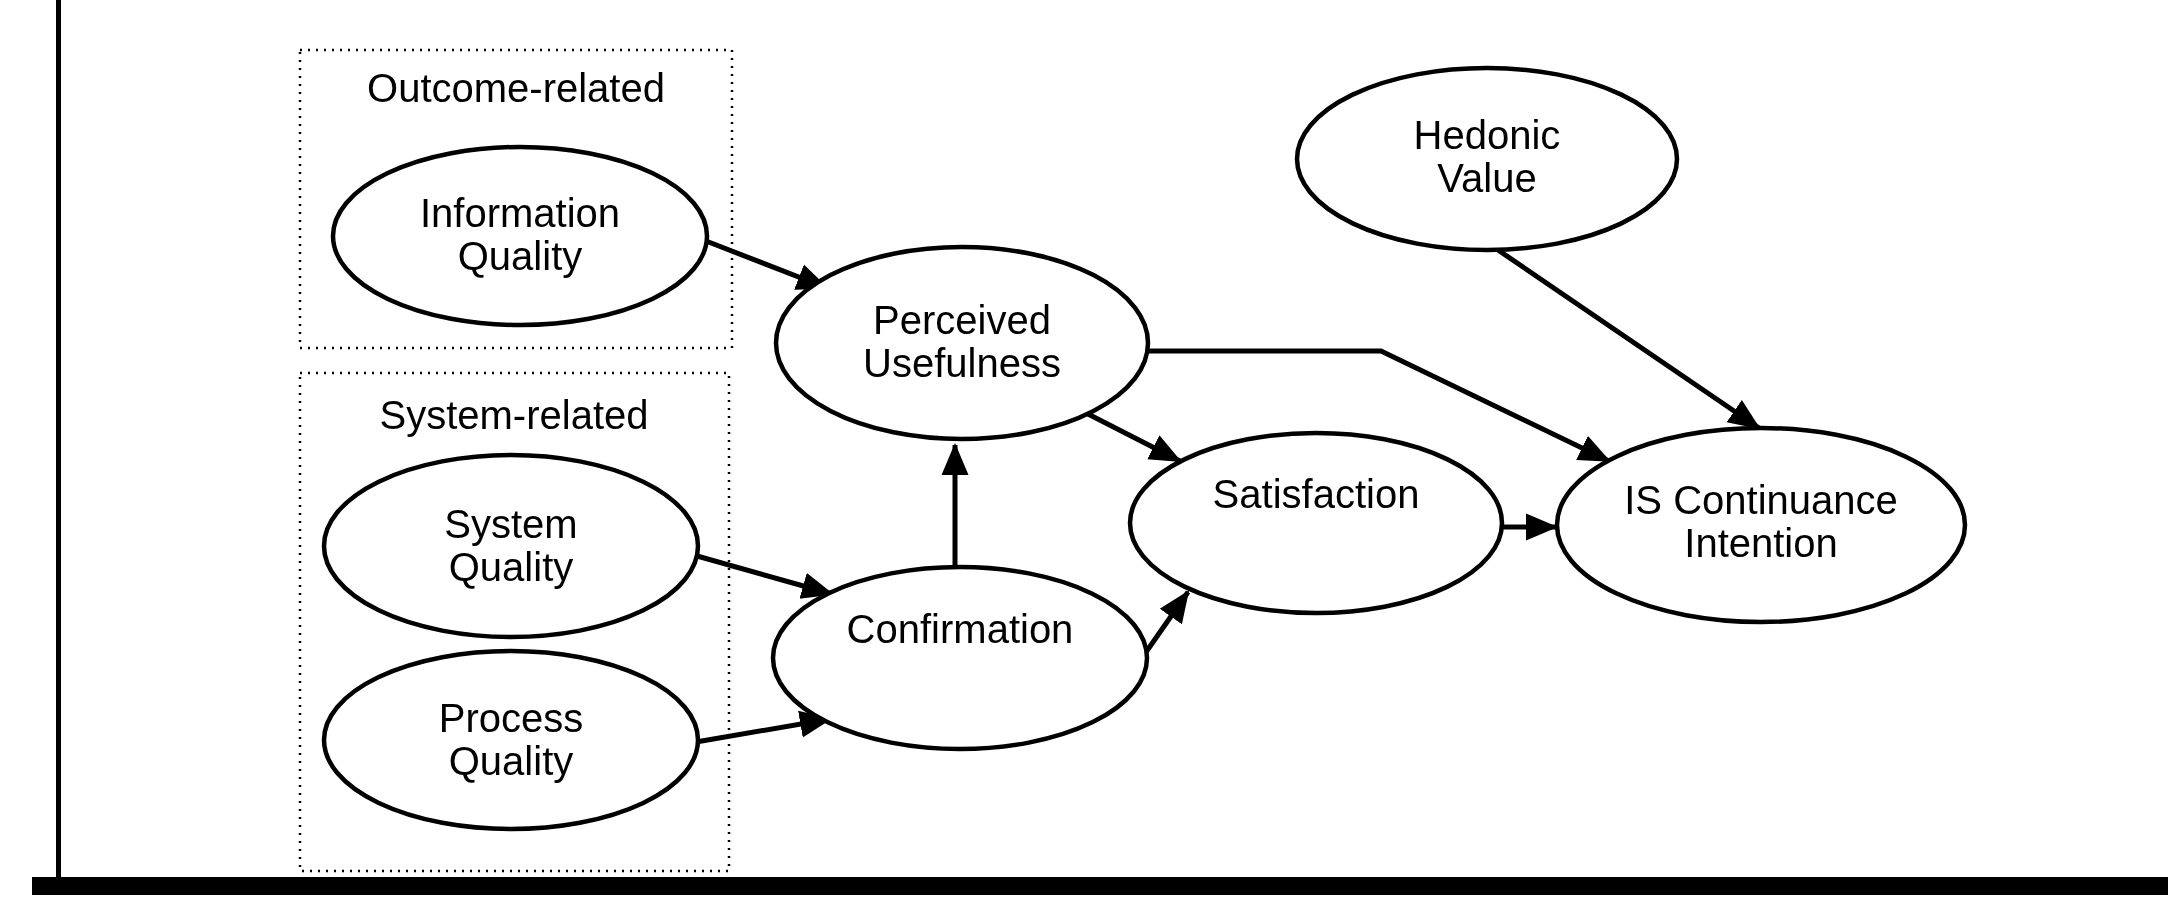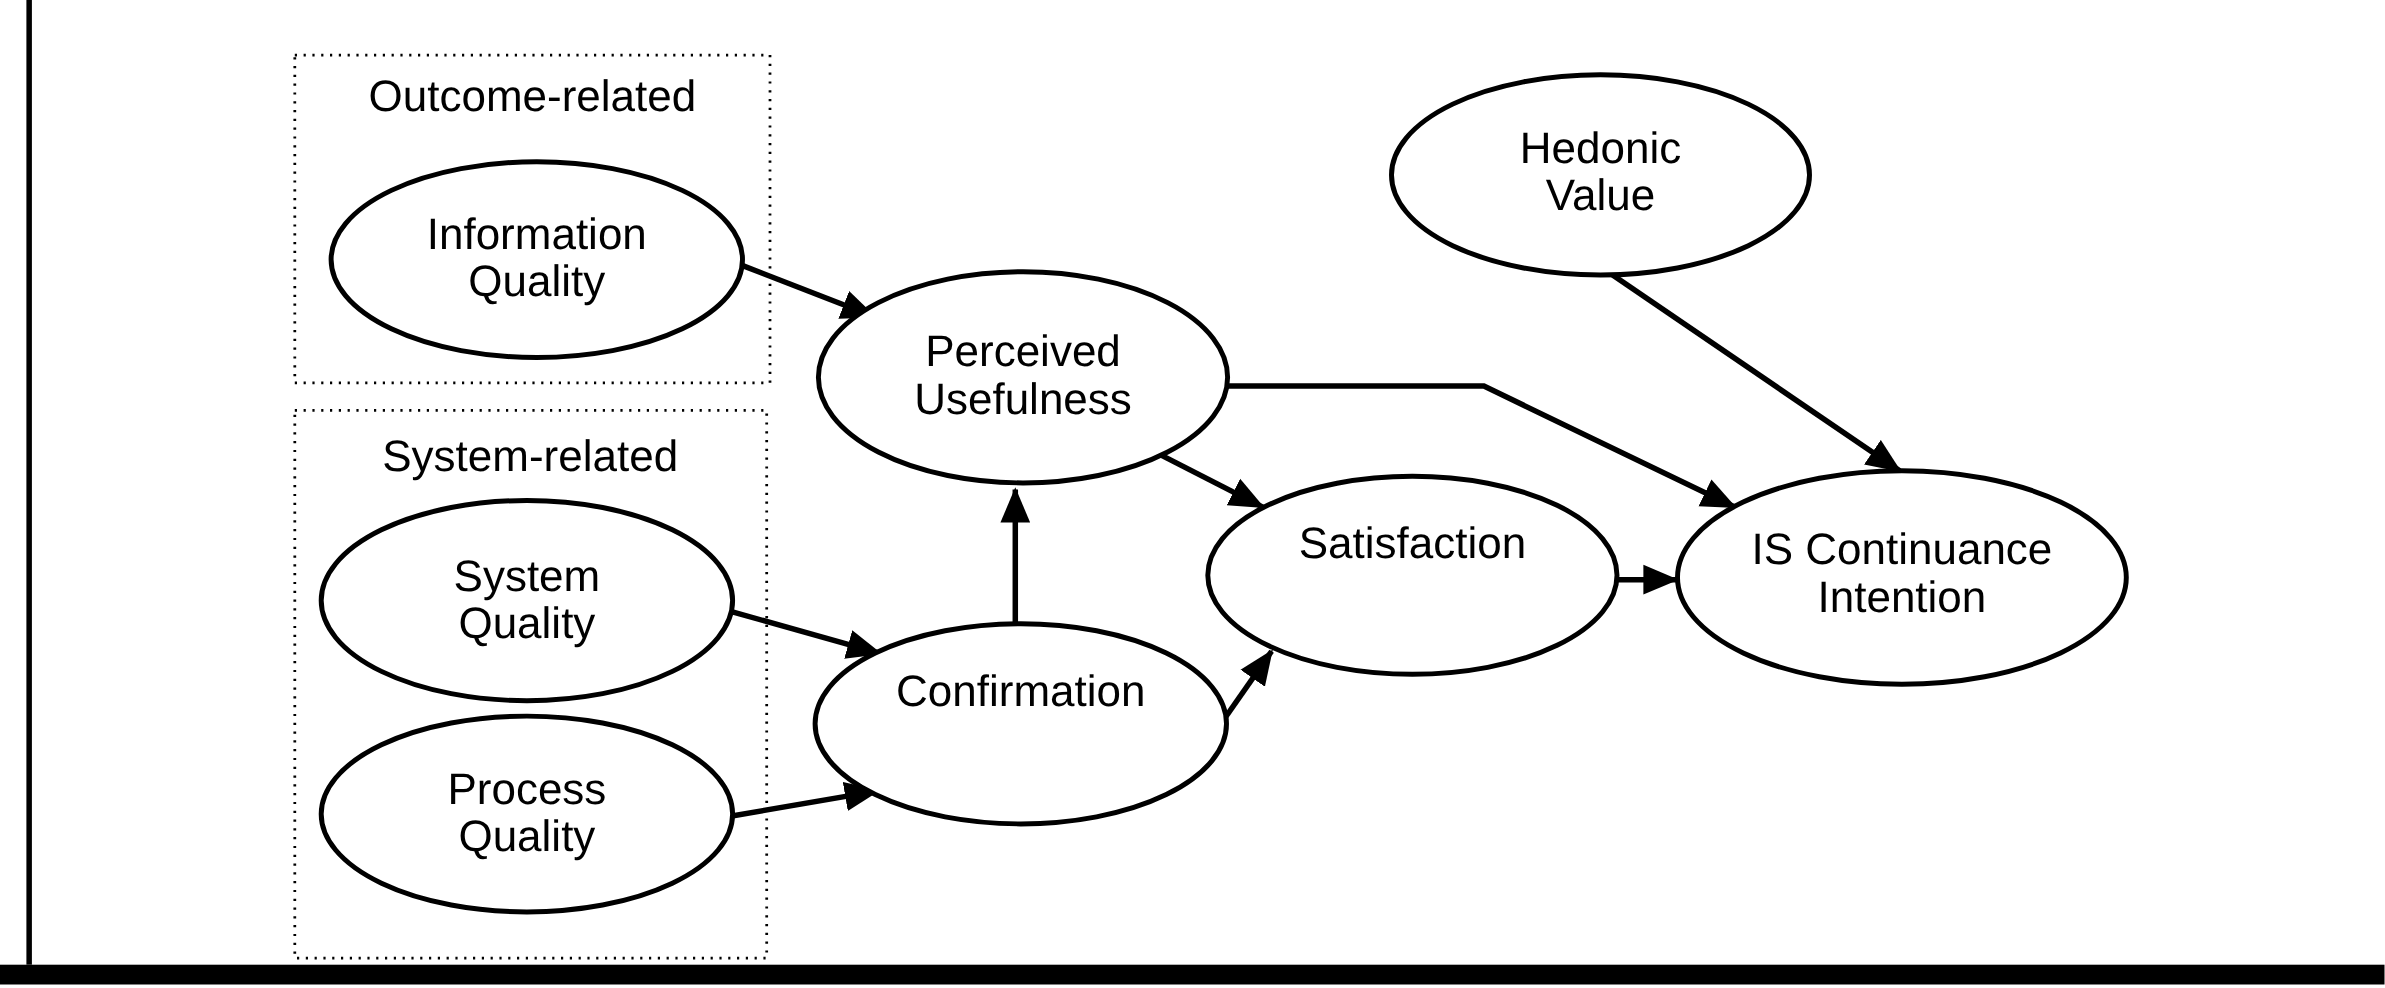--- a/index.html
+++ b/index.html
@@ -2,20 +2,21 @@
 <html><head>
 <meta charset="utf-8">
 <style>
   html, body { margin: 0; padding: 0; background: #ffffff; }
   .figure-canvas {
     position: relative;
     width: 2020px;
     height: 898px;
     background: #ffffff;
     font-family: "Liberation Sans", sans-serif;
+    margin-left: 32px;
   }
   svg { display: block; }
   .node-ellipse { fill: #ffffff; stroke: #000000; stroke-width: 4.5; }
   .group-box { fill: none; stroke: #000000; stroke-width: 2.5; stroke-dasharray: 2 6; }
   .edge { fill: none; stroke: #000000; stroke-width: 5; }
   .node-label, .group-label {
     fill: #000000;
     font-family: "Liberation Sans", sans-serif;
     font-size: 40px;
     text-anchor: middle;

